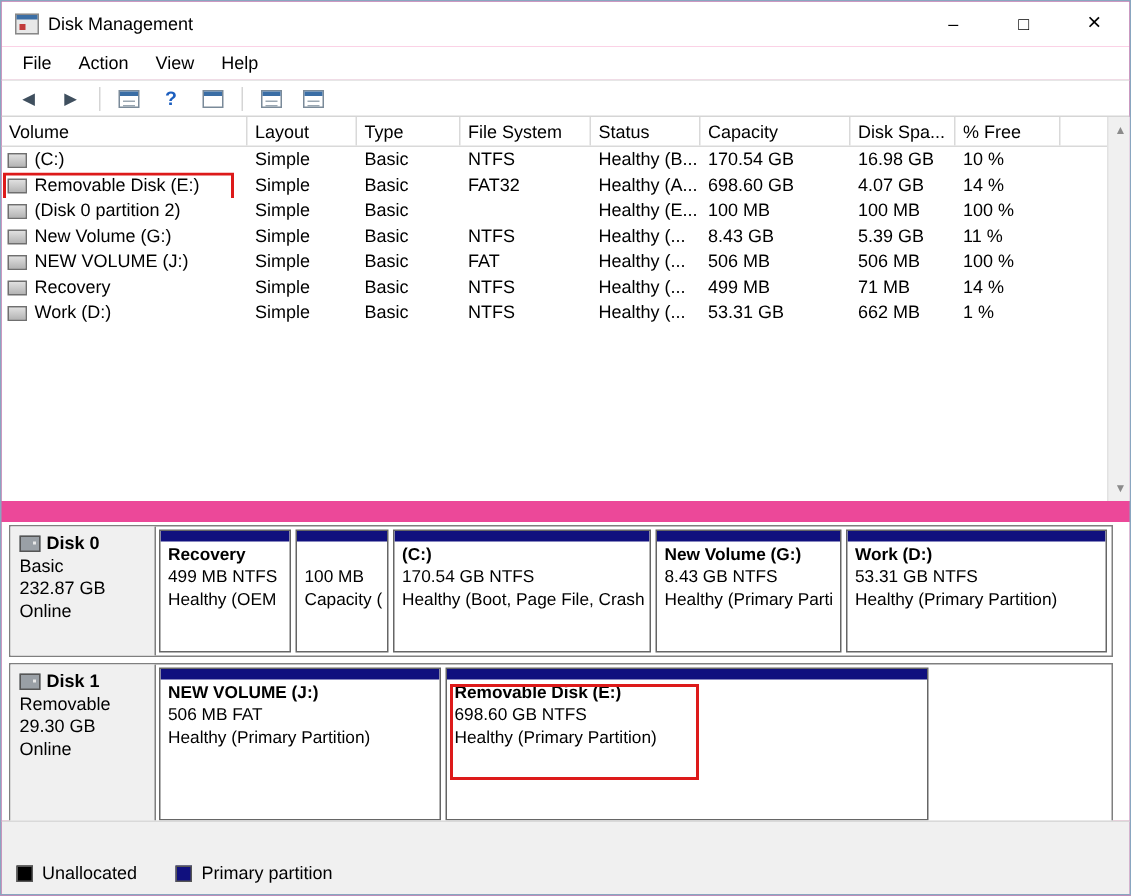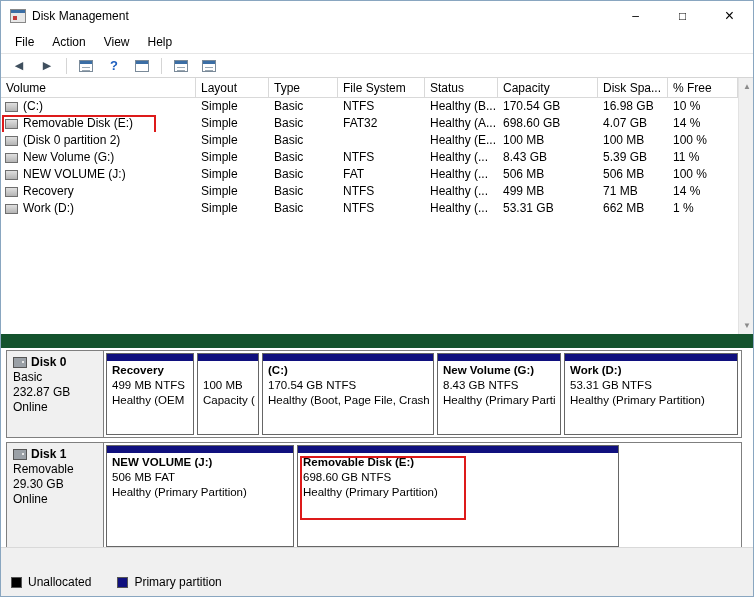--- a/index.html
+++ b/index.html
@@ -1,18 +1,18 @@
 <!DOCTYPE html>
 <html style="--primary: #10107e; --annotation: #dd1a1a;"><head>
 <meta charset="utf-8">
 <style>
   :root{ --primary:#10107e; --annotation:#dd1a1a; }
   *{box-sizing:border-box;}
   body{margin:0;background:#ffffff;font-family:"Liberation Sans",sans-serif;}
-  .window{width:754px;height:597px;position:relative;background:#14532d;border:1px solid #89a6c0;overflow:hidden;font-size:12px;color:#000;}
+  .window{width:754px;height:597px;position:relative;background:#ec4899;border:1px solid #89a6c0;overflow:hidden;font-size:12px;color:#000;}
 
   
   .titlebar{height:30px;display:flex;align-items:center;background:#fff;}
   .app-icon{width:16px;height:14px;margin:0 6px 0 9px;position:relative;background:#e8e8e8;border:1px solid #888;flex:0 0 auto;}
   .app-icon::before{content:"";position:absolute;left:0;top:0;right:0;height:3px;background:#3b6ea5;}
   .app-icon::after{content:"";position:absolute;left:2px;bottom:2px;width:4px;height:4px;background:#c23b3b;}
   .title{font-size:12px;}
   .win-controls{margin-left:auto;display:flex;height:100%;}
   .win-btn{width:47px;height:100%;display:flex;align-items:center;justify-content:center;font-size:12px;cursor:default;}
   .win-btn.close{font-size:16px;}
@@ -31,21 +31,21 @@
   .tbl-icon.lines::after{content:"";position:absolute;left:2px;right:2px;top:6px;height:1px;background:#9aa7b2;box-shadow:0 3px 0 #9aa7b2;}
   .help-glyph{color:#1d5fbf;font-weight:bold;font-size:13px;}
 
   
   .listpane{position:absolute;top:77px;left:0;width:754px;height:256px;background:#fff;}
   .scrollbar{position:absolute;right:0;top:0;width:17px;height:100%;background:#f0f0f0;border-left:1px solid #e2e2e2;}
   .scroll-btn{height:17px;display:flex;align-items:center;justify-content:center;font-size:8px;color:#8b8b8b;}
   .scroll-btn.down{position:absolute;bottom:0;left:0;right:0;}
   .lheader{display:flex;height:20px;width:737px;border-bottom:1px solid #d9d9d9;}
   .hcell{border-right:1px solid #d9d9d9;padding:3px 4px 0 5px;white-space:nowrap;overflow:hidden;}
-  .c0{width:195px}.c1{width:73px}.c2{width:69px}.c3{width:87px}.c4{width:73px}.c5{width:100px}.c6{width:70px}.c7{width:70px}
+  .c0{width:164px}.c1{width:73px}.c2{width:69px}.c3{width:87px}.c4{width:73px}.c5{width:100px}.c6{width:70px}.c7{width:70px}
   .vrow{display:flex;height:17px;line-height:17px;width:737px;}
   .cell{padding:0 4px 0 5px;white-space:nowrap;overflow:hidden;}
   .cell-volume{display:flex;align-items:center;gap:5px;position:relative;padding-left:4px;}
   .vol-icon{width:13px;height:10px;background:linear-gradient(#e0e0e0,#b4b4b4);border:1px solid #6f6f6f;flex:0 0 auto;}
   .cell-volume.highlight::after{content:"";position:absolute;left:1px;top:0px;width:150px;height:17px;border:2px solid var(--annotation);pointer-events:none;}
 
   
   .graphpane{position:absolute;top:347px;left:0;width:754px;bottom:49px;background:#fff;padding:2px 13px 0 5px;}
   .disk-row{display:flex;border:1px solid #7f7f7f;margin-bottom:4px;background:#fff;}
   .disk-info{width:97px;flex:0 0 auto;background:#f0f0f0;border-right:1px solid #7f7f7f;padding:4px 6px;line-height:15px;}

